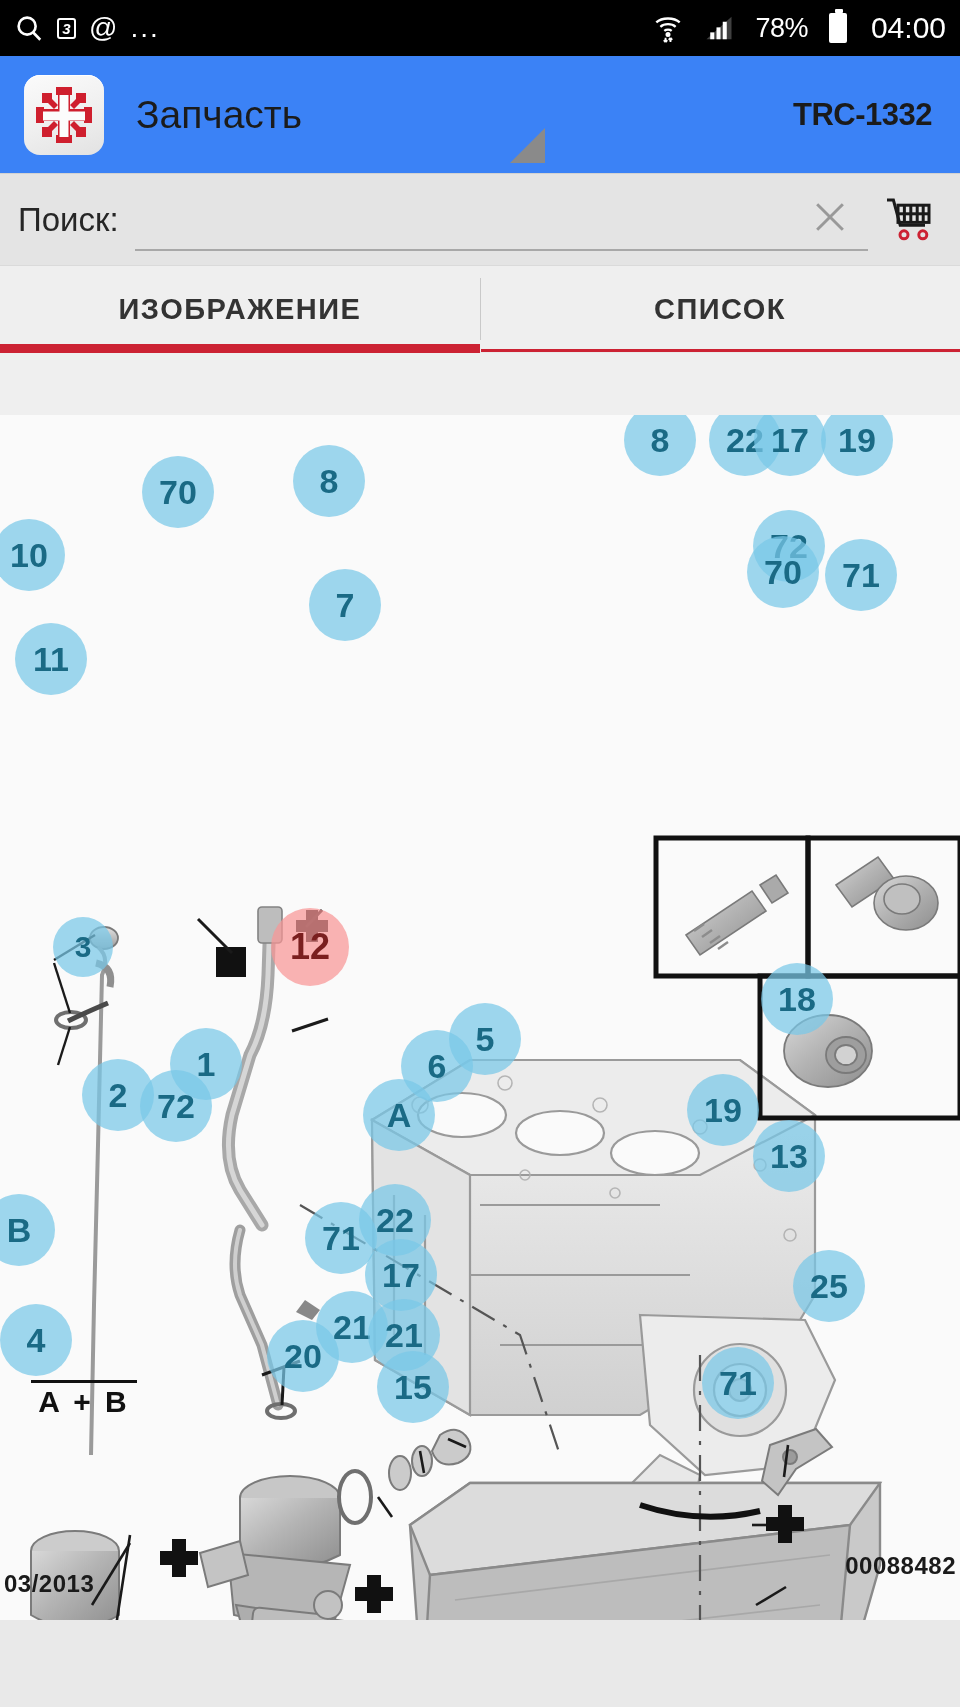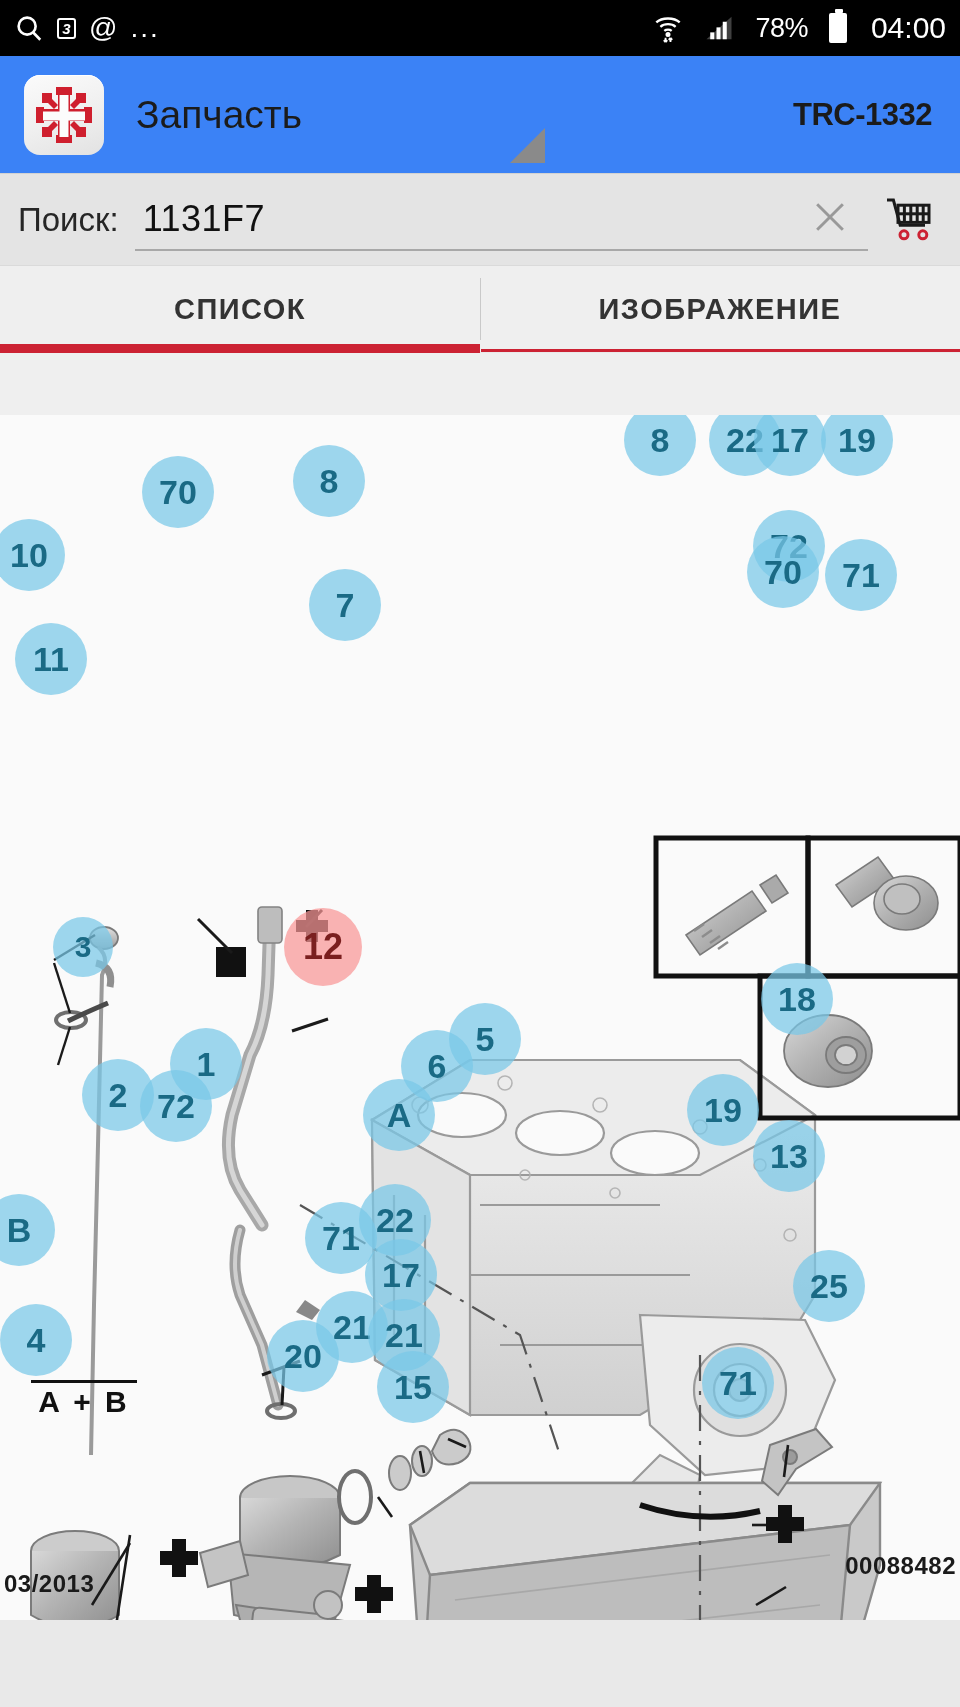--- a/index.html
+++ b/index.html
@@ -217,21 +217,20 @@
     </svg>
   </div>
   <div class="app-title">Запчасть</div>
   <div class="app-code">TRC-1332</div>
 </div>
 <div class="hdr-triangle"></div>
 
 <div class="searchbar">
   <span class="search-label">Поиск:</span>
   <div class="search-field">
-    <input class="search-value" type="text" value="1131F7" style="">
     <span class="clear-x">
       <svg width="44" height="44" viewBox="0 0 24 24" stroke="#999" stroke-width="1.6">
         <line x1="5" y1="5" x2="19" y2="19"></line>
           <line x1="19" y1="5" x2="5" y2="19"></line>
       </svg>
     </span>
   </div>
   <span class="cart">
     <svg width="56" height="56" viewBox="0 0 28 28" fill="none" stroke="#1a1a1a" stroke-width="1.5">
       <path d="M2.5 4 h3.2 l3.4 12.6 h12.4"></path>
@@ -241,22 +240,22 @@
       <line x1="17.6" y1="6.6" x2="17.6" y2="15.2"></line>
       <line x1="20.6" y1="6.6" x2="20.6" y2="15.2"></line>
       <line x1="8" y1="10.9" x2="23.5" y2="10.9"></line>
       <circle cx="11" cy="21.4" r="2" stroke="#cc2233"></circle>
       <circle cx="20.4" cy="21.4" r="2" stroke="#cc2233"></circle>
     </svg>
   </span>
 </div>
 
 <div class="tabs">
+  <div class="tab">ИЗОБРАЖЕНИЕ</div>
   <div class="tab inactive">СПИСОК</div>
-  <div class="tab">ИЗОБРАЖЕНИЕ</div>
 </div>
 <div class="tab-div"></div>
 <div class="tab-ind-active"></div>
 <div class="tab-ind-inactive"></div>
 <div class="tabs-gap"></div>
 
 <div class="diagram">
   <svg width="960" height="1205" viewBox="0 0 960 1205">
     <defs>
       <linearGradient id="metal" x1="0" y1="0" x2="1" y2="1">
@@ -478,21 +477,21 @@
       <div class="badge" style="left: 821px; top: -11px; width: 72px; height: 72px; font-size: 34px;">19</div>
       <div class="badge" style="left: 753px; top: 95px; width: 72px; height: 72px; font-size: 34px;">72</div>
       <div class="badge" style="left: 747px; top: 121px; width: 72px; height: 72px; font-size: 34px;">70</div>
       <div class="badge" style="left: 825px; top: 124px; width: 72px; height: 72px; font-size: 34px;">71</div>
       <div class="badge" style="left: 142px; top: 41px; width: 72px; height: 72px; font-size: 34px;">70</div>
       <div class="badge" style="left: 293px; top: 30px; width: 72px; height: 72px; font-size: 34px;">8</div>
       <div class="badge" style="left: -7px; top: 104px; width: 72px; height: 72px; font-size: 34px;">10</div>
       <div class="badge" style="left: 309px; top: 154px; width: 72px; height: 72px; font-size: 34px;">7</div>
       <div class="badge" style="left: 15px; top: 208px; width: 72px; height: 72px; font-size: 34px;">11</div>
       <div class="badge" style="left: 53px; top: 502px; width: 60px; height: 60px; font-size: 30px;">3</div>
-      <div class="badge pink" style="left: 284px; top: 493px; width: 78px; height: 78px; font-size: 36px;">12</div>
+      <div class="badge pink" style="left: 271px; top: 493px; width: 78px; height: 78px; font-size: 36px;">12</div>
       <div class="badge" style="left: 761px; top: 548px; width: 72px; height: 72px; font-size: 34px;">18</div>
       <div class="badge" style="left: 449px; top: 588px; width: 72px; height: 72px; font-size: 34px;">5</div>
       <div class="badge" style="left: 170px; top: 613px; width: 72px; height: 72px; font-size: 34px;">1</div>
       <div class="badge" style="left: 401px; top: 615px; width: 72px; height: 72px; font-size: 34px;">6</div>
       <div class="badge" style="left: 687px; top: 659px; width: 72px; height: 72px; font-size: 34px;">19</div>
       <div class="badge" style="left: 82px; top: 644px; width: 72px; height: 72px; font-size: 34px;">2</div>
       <div class="badge" style="left: 140px; top: 655px; width: 72px; height: 72px; font-size: 34px;">72</div>
       <div class="badge" style="left: 363px; top: 664px; width: 72px; height: 72px; font-size: 34px;">A</div>
       <div class="badge" style="left: 753px; top: 705px; width: 72px; height: 72px; font-size: 34px;">13</div>
       <div class="badge" style="left: -17px; top: 779px; width: 72px; height: 72px; font-size: 34px;">B</div>

